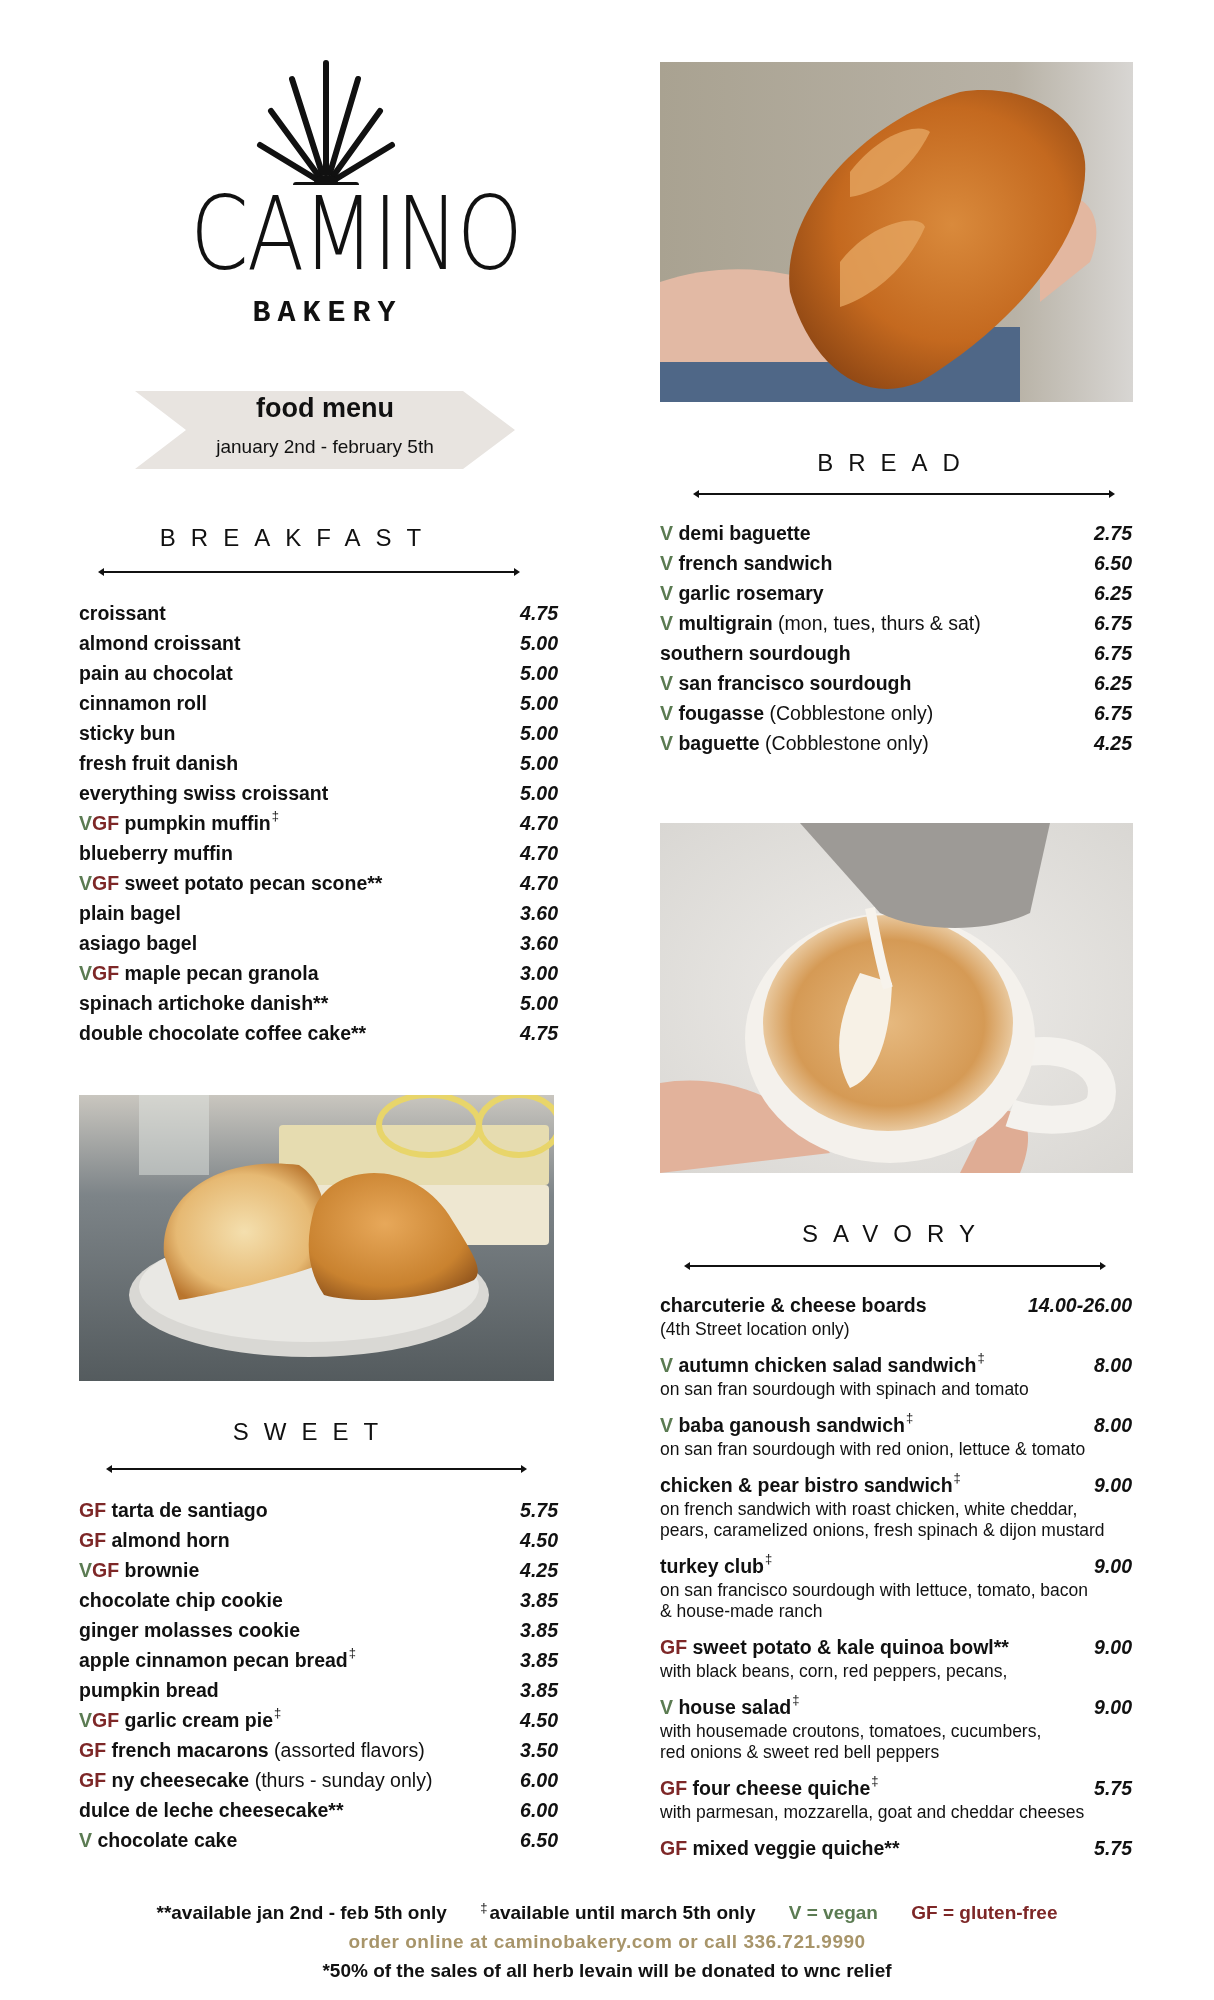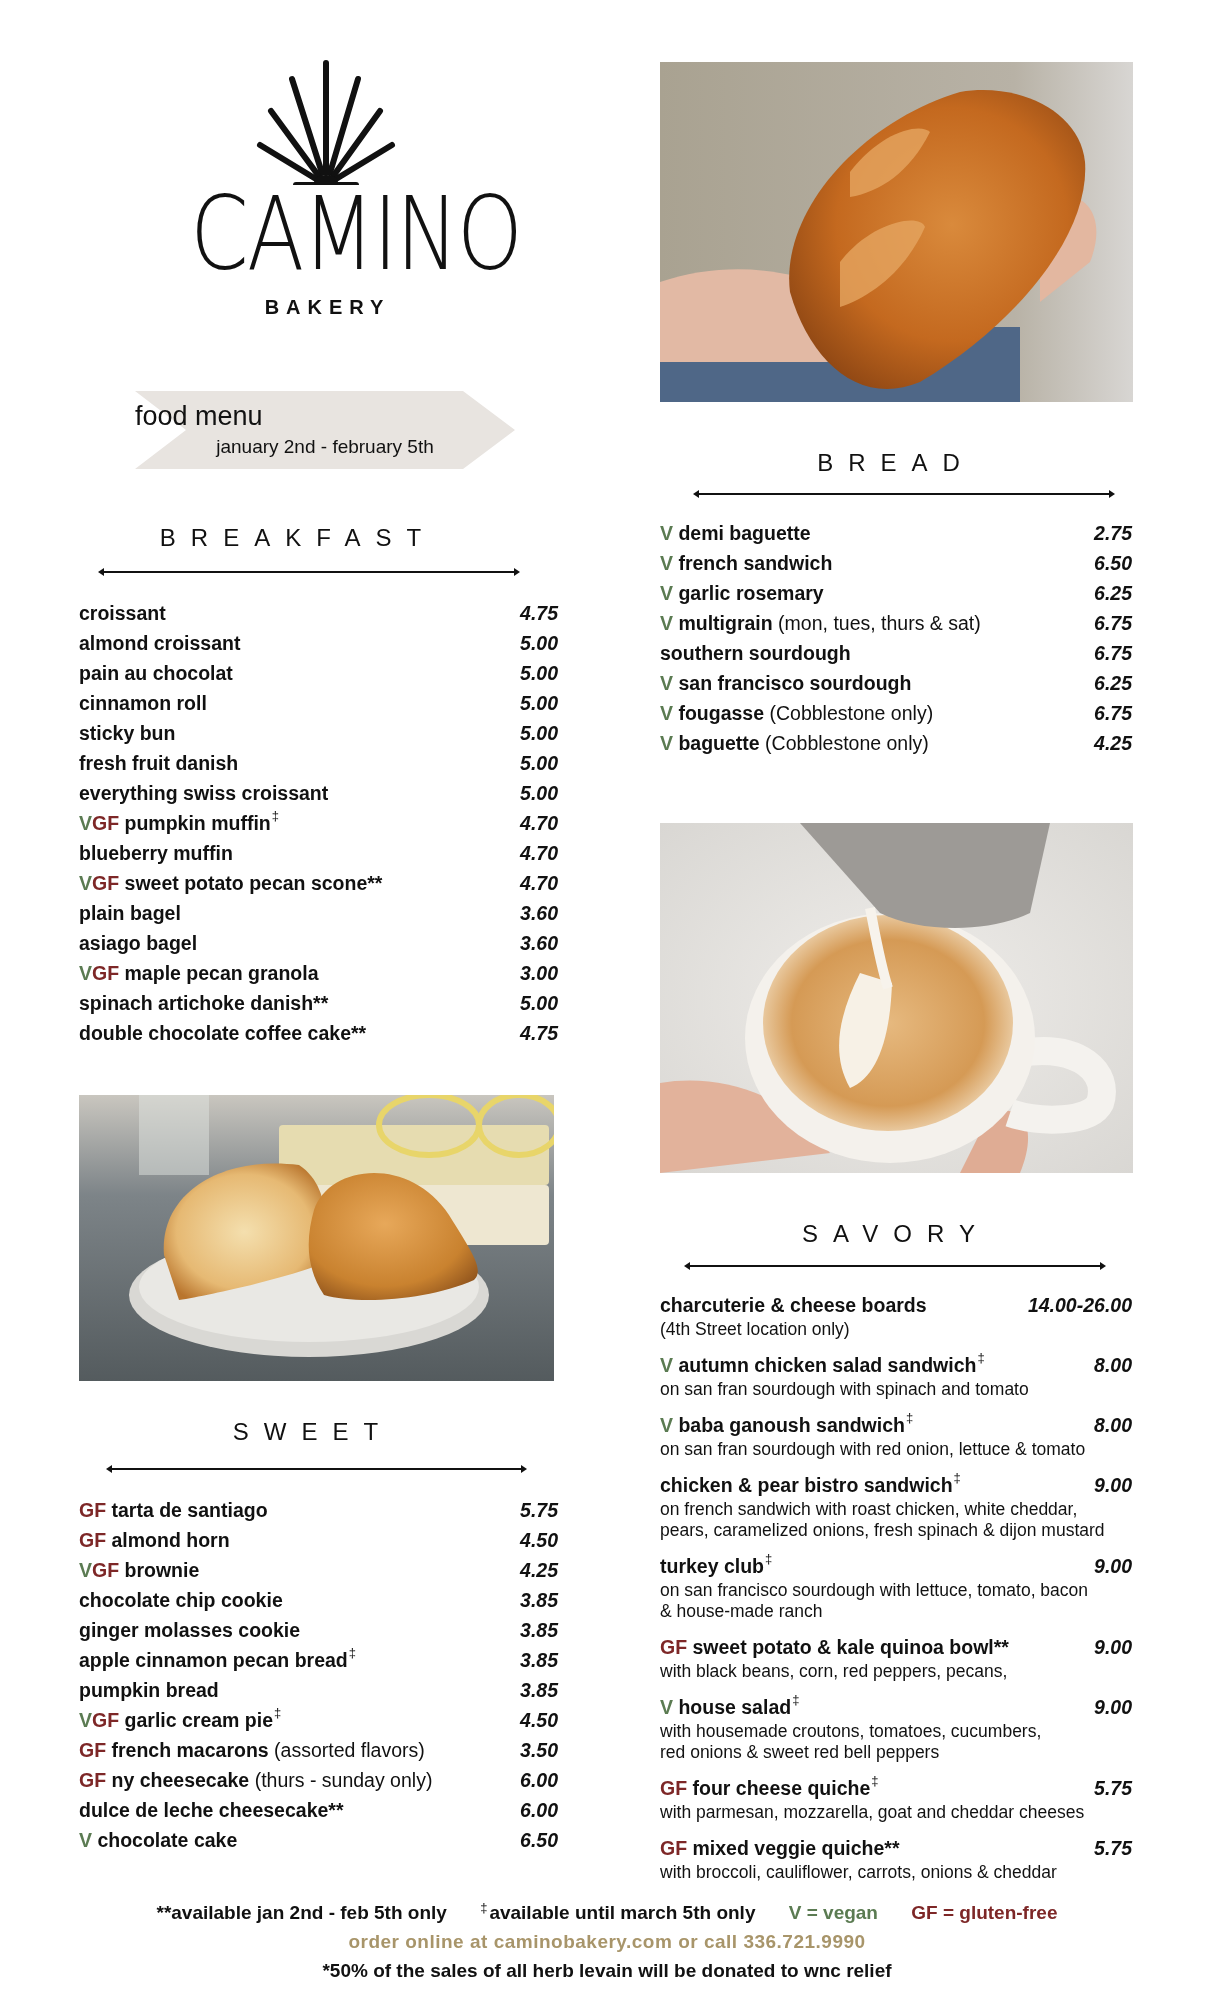--- a/index.html
+++ b/index.html
@@ -6,27 +6,27 @@
   body { width: 1214px; height: 2000px; position: relative; overflow: hidden;
          font-family: "Liberation Sans", "DejaVu Sans", sans-serif; color: #111; }
   .abs { position: absolute; }
 
   
   .logo { left: 160px; top: 55px; width: 335px; height: 280px; }
   .logo-word { position: absolute; left: 0; top: 128px; width: 335px; text-align: center;
                font-family: "DejaVu Sans", sans-serif; font-weight: 300; font-size: 102px;
                letter-spacing: -2px; line-height: 1; transform: scaleX(0.82); transform-origin: center; color:#111; }
   .logo-sub { position: absolute; left: 0; top: 241px; width: 335px; text-align: center;
-              font-family: Liberation Sans, sans-serif; font-weight: 700; font-size: 20px; letter-spacing: 7px; color:#111; }
+              font-family: Liberation Mono, monospace; font-weight: 700; font-size: 30px; letter-spacing: 7px; color:#111; }
 
   
   .banner { left: 135px; top: 391px; width: 380px; height: 78px; }
   .banner svg { position: absolute; left: 0; top: 0; }
-  .banner-title { position: absolute; left: 0; width: 380px; top: 10px; 
-                  font-weight: 400; font-size: 27px; color: #111; }
+  .banner-title { position: absolute; left: 0; width: 380px; top: 2px; text-align: center;
+                  font-weight: 700; font-size: 27px; color: #111; }
   .banner-sub { position: absolute; left: 0; width: 380px; top: 45px; text-align: center;
                 font-size: 19px; color: #111; }
 
   
   .sec-title { text-align: center; font-size: 24px; letter-spacing: 15px; color: #111; font-weight: 400; }
   .sec-rule { height: 2px; background: #111; position: absolute; }
   .sec-rule::before, .sec-rule::after { content: ""; position: absolute; top: -3px; width: 0; height: 0;
         border-top: 4px solid transparent; border-bottom: 4px solid transparent; }
   .sec-rule::before { left: -4px; border-right: 6px solid #111; }
   .sec-rule::after { right: -4px; border-left: 6px solid #111; }
@@ -249,21 +249,20 @@
       <div class="row"><span class="tag-v">V</span> <span class="name">house salad</span><span class="sup">‡</span><span class="price">9.00</span></div>
       <div class="desc">with housemade croutons, tomatoes, cucumbers,</div>
       <div class="desc">red onions &amp; sweet red bell peppers</div>
     </div>
     <div class="entry">
       <div class="row"><span class="tag-gf">GF</span> <span class="name">four cheese quiche</span><span class="sup">‡</span><span class="price">5.75</span></div>
       <div class="desc">with parmesan, mozzarella, goat and cheddar cheeses</div>
     </div>
     <div class="entry">
       <div class="row"><span class="tag-gf">GF</span> <span class="name">mixed veggie quiche**</span><span class="price">5.75</span></div>
-      <div class="desc">with broccoli, cauliflower, carrots, onions &amp; cheddar</div>
     </div>
   </div>
 
 <div class="footer f1">
   <span>**available jan 2nd - feb 5th only</span>
   <span><sup style="font-weight:400;font-size:13px;">‡</sup><span style="margin:0 0 0 2px;">available until march 5th only</span></span>
   <span class="tag-v">V = vegan</span>
   <span class="tag-gf">GF = gluten-free</span>
 </div>
 <div class="footer f2">order online at caminobakery.com or call 336.721.9990</div>

